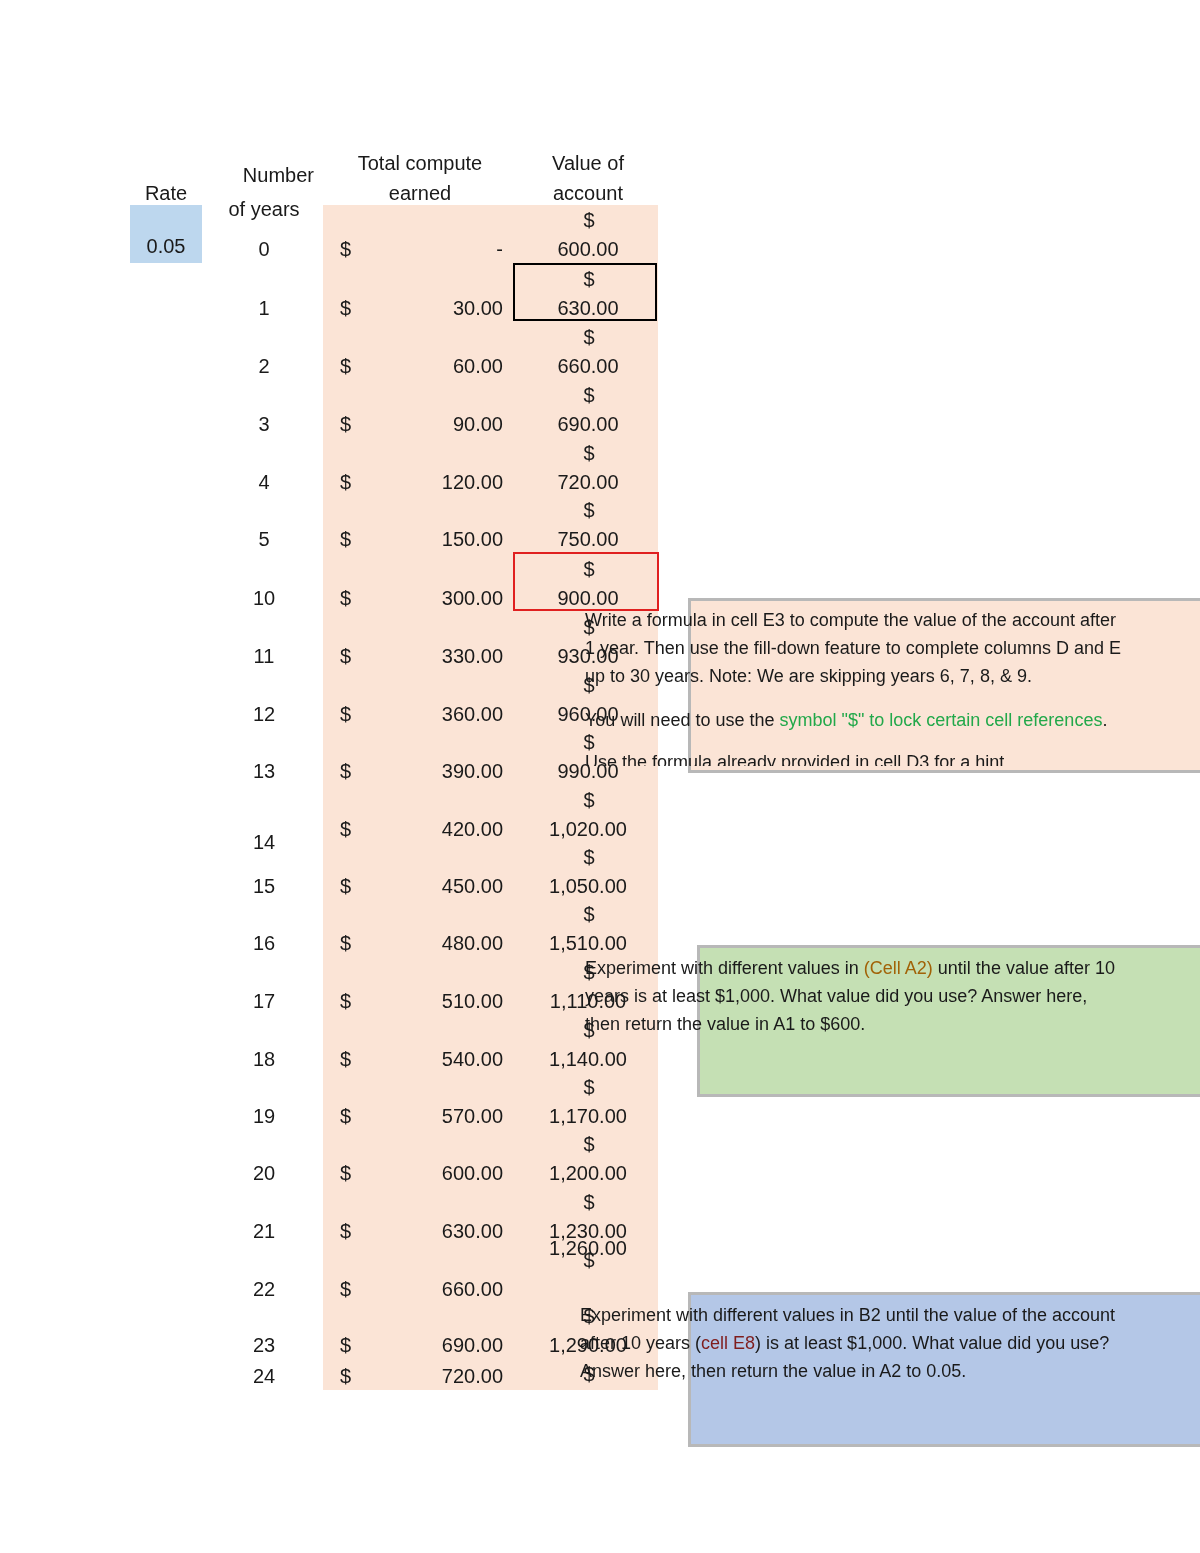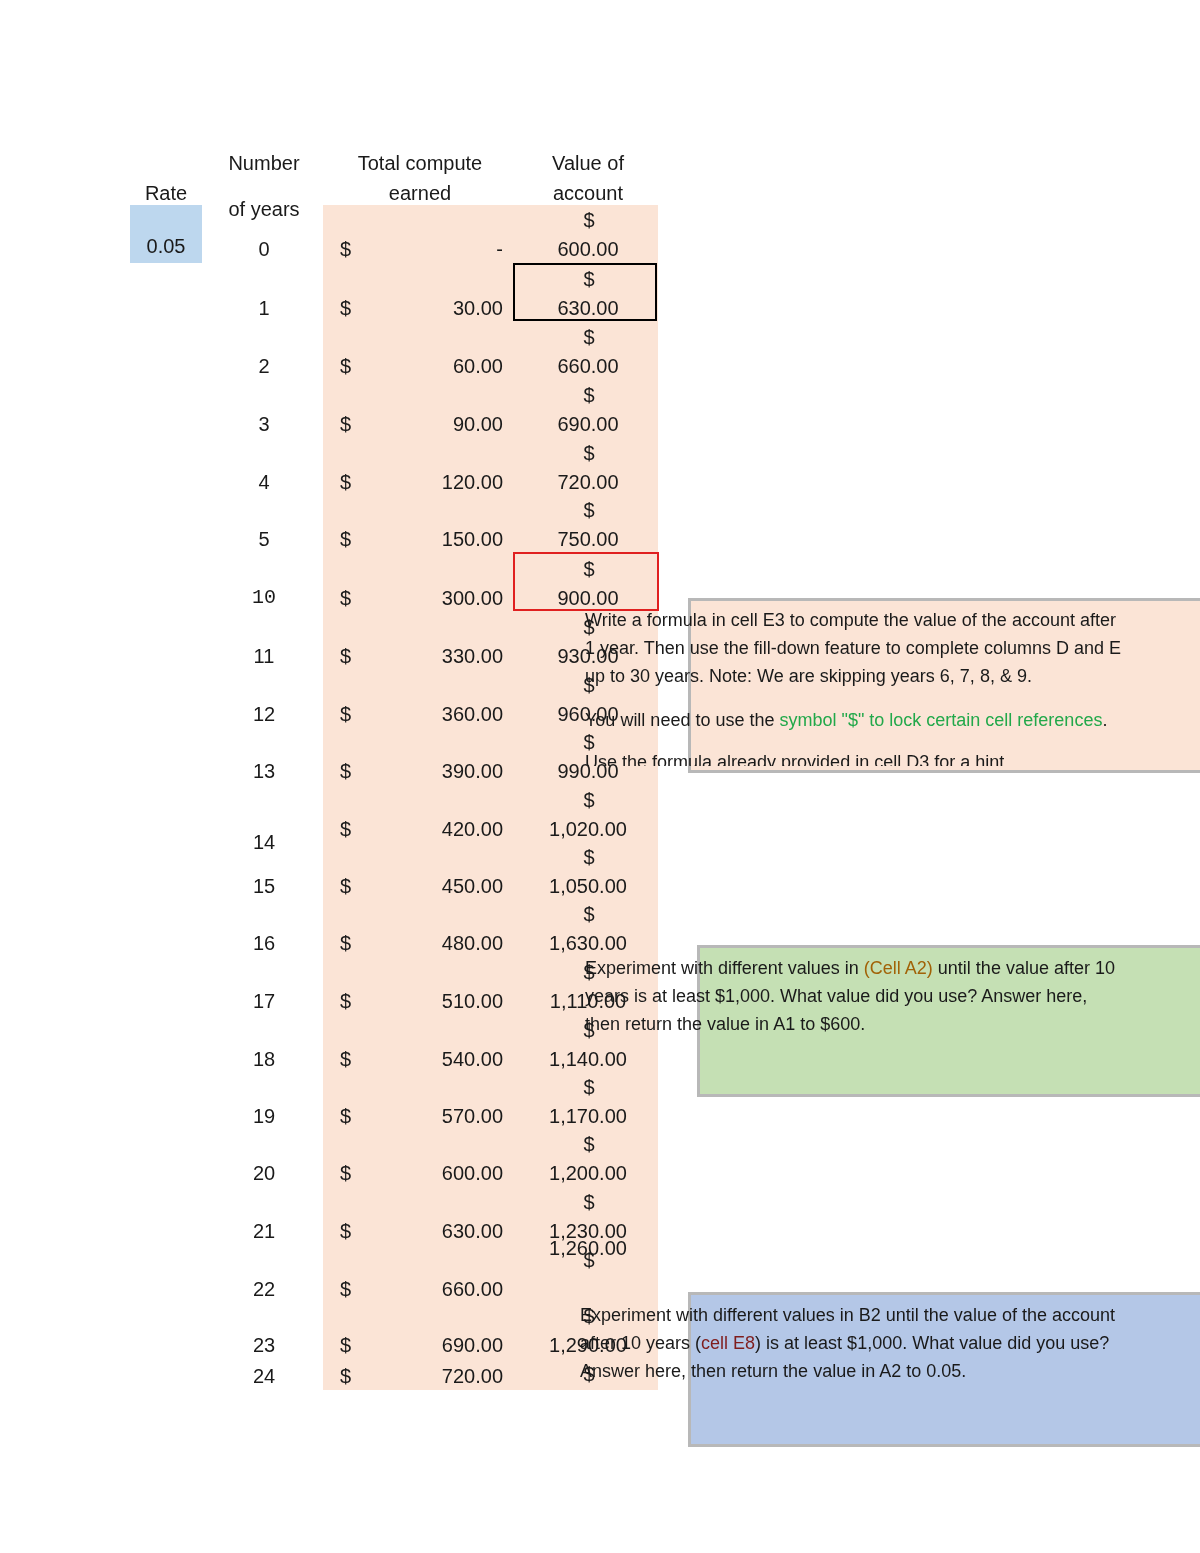--- a/index.html
+++ b/index.html
@@ -23,21 +23,21 @@
     .note { position: absolute; border: 3px solid #b8b8b8; box-sizing: border-box; }
     .note-text { position: absolute; font-size: 18px; line-height: 28px; color: #1a1a1a; }
     .green-txt { color: #22a84a; }
     .blue-txt { color: #a16207; }
     .red-txt { color: #7f1d1d; }
   </style>
 </head>
 <body>
 
 <div class="abs hdr" style="left:130px; top:178px; width:72px;">Rate</div>
-<div class="abs hdr" style="left:214px; top:148px; width:100px;">Number</div>
+<div class="abs hdr" style="left:214px; top:160px; width:100px;text-align:right;">Number</div>
 <div class="abs hdr" style="left:214px; top:178px; width:100px;margin-top:16px;">of years</div>
 <div class="abs hdr" style="left:330px; top:148px; width:180px;">Total compute</div>
 <div class="abs hdr" style="left:330px; top:178px; width:180px;">earned</div>
 <div class="abs hdr" style="left:518px; top:148px; width:140px;">Value of</div>
 <div class="abs hdr" style="left:518px; top:178px; width:140px;">account</div>
 
 <div class="abs rate-cell"></div>
 <div class="abs rate-val">0.05</div>
 
 <div class="abs shade"></div>
@@ -66,21 +66,21 @@
     <div class="abs cell yr" style="top: 468px;">4</div>
     <div class="abs cell dol" style="top: 468px;">$</div>
     <div class="abs cell int" style="top: 468px;">120.00</div>
     <div class="abs cell valdol" style="top: 439px;">$</div>
     <div class="abs cell valnum" style="top: 468px;">720.00</div>
     <div class="abs cell yr" style="top: 525px;">5</div>
     <div class="abs cell dol" style="top: 525px;">$</div>
     <div class="abs cell int" style="top: 525px;">150.00</div>
     <div class="abs cell valdol" style="top: 496px;">$</div>
     <div class="abs cell valnum" style="top: 525px;">750.00</div>
-    <div class="abs cell yr" style="top: 584px; font-family: Liberation Mono, monospace;">10</div>
+    <div class="abs cell yr" style="top: 584px;">10</div>
     <div class="abs cell dol" style="top: 584px;">$</div>
     <div class="abs cell int" style="top: 584px;">300.00</div>
     <div class="abs cell valdol" style="top: 555px;">$</div>
     <div class="abs cell valnum" style="top: 584px;">900.00</div>
     <div class="abs cell yr" style="top: 642px;">11</div>
     <div class="abs cell dol" style="top: 642px;">$</div>
     <div class="abs cell int" style="top: 642px;">330.00</div>
     <div class="abs cell valdol" style="top: 613px;">$</div>
     <div class="abs cell valnum" style="top: 642px;">930.00</div>
     <div class="abs cell yr" style="top: 700px;">12</div>
@@ -100,21 +100,21 @@
     <div class="abs cell valnum" style="top: 815px;">1,020.00</div>
     <div class="abs cell yr" style="top: 872px;">15</div>
     <div class="abs cell dol" style="top: 872px;">$</div>
     <div class="abs cell int" style="top: 872px;">450.00</div>
     <div class="abs cell valdol" style="top: 843px;">$</div>
     <div class="abs cell valnum" style="top: 872px;">1,050.00</div>
     <div class="abs cell yr" style="top: 929px;">16</div>
     <div class="abs cell dol" style="top: 929px;">$</div>
     <div class="abs cell int" style="top: 929px;">480.00</div>
     <div class="abs cell valdol" style="top: 900px;">$</div>
-    <div class="abs cell valnum" style="top: 929px;">1,630.00</div>
+    <div class="abs cell valnum" style="top: 929px;">1,510.00</div>
     <div class="abs cell yr" style="top: 987px;">17</div>
     <div class="abs cell dol" style="top: 987px;">$</div>
     <div class="abs cell int" style="top: 987px;">510.00</div>
     <div class="abs cell valdol" style="top: 958px;">$</div>
     <div class="abs cell valnum" style="top: 987px;">1,110.00</div>
     <div class="abs cell yr" style="top: 1045px;">18</div>
     <div class="abs cell dol" style="top: 1045px;">$</div>
     <div class="abs cell int" style="top: 1045px;">540.00</div>
     <div class="abs cell valdol" style="top: 1016px;">$</div>
     <div class="abs cell valnum" style="top: 1045px;">1,140.00</div>

